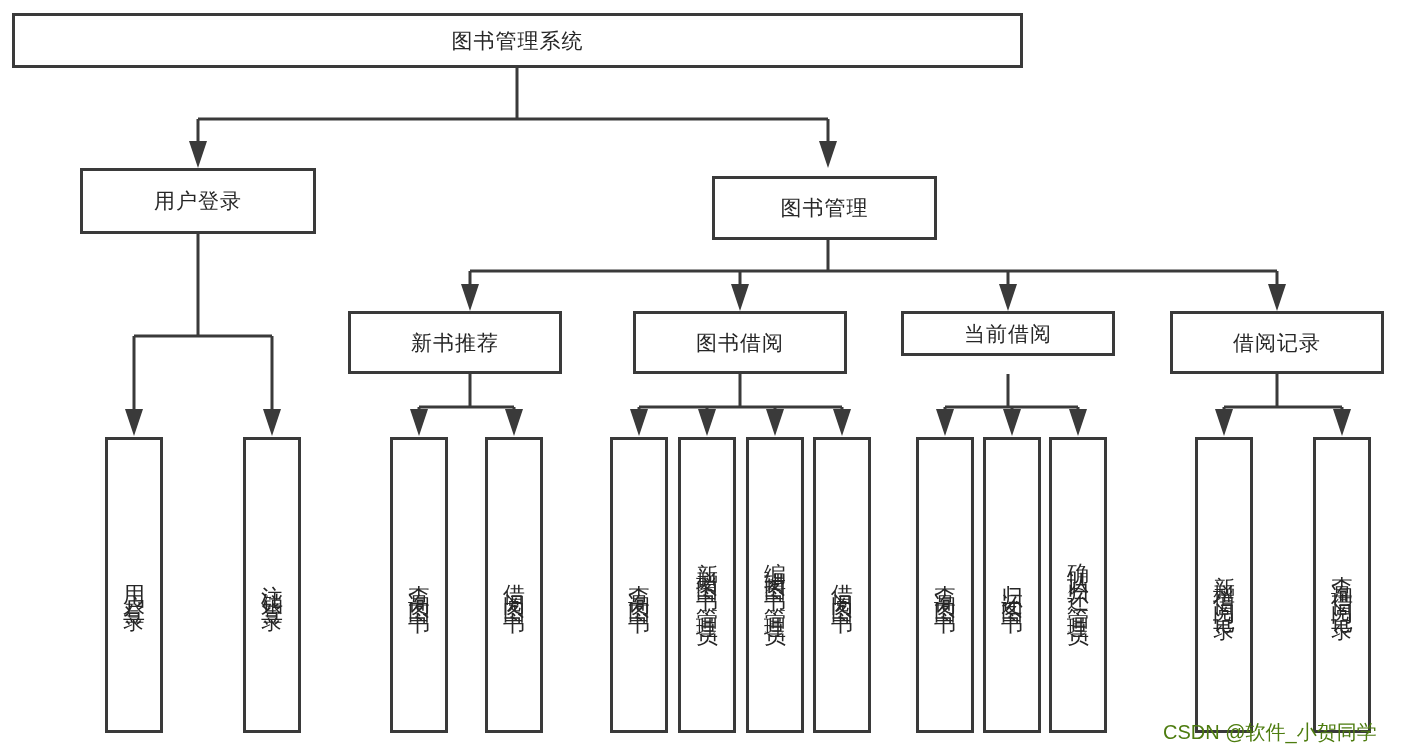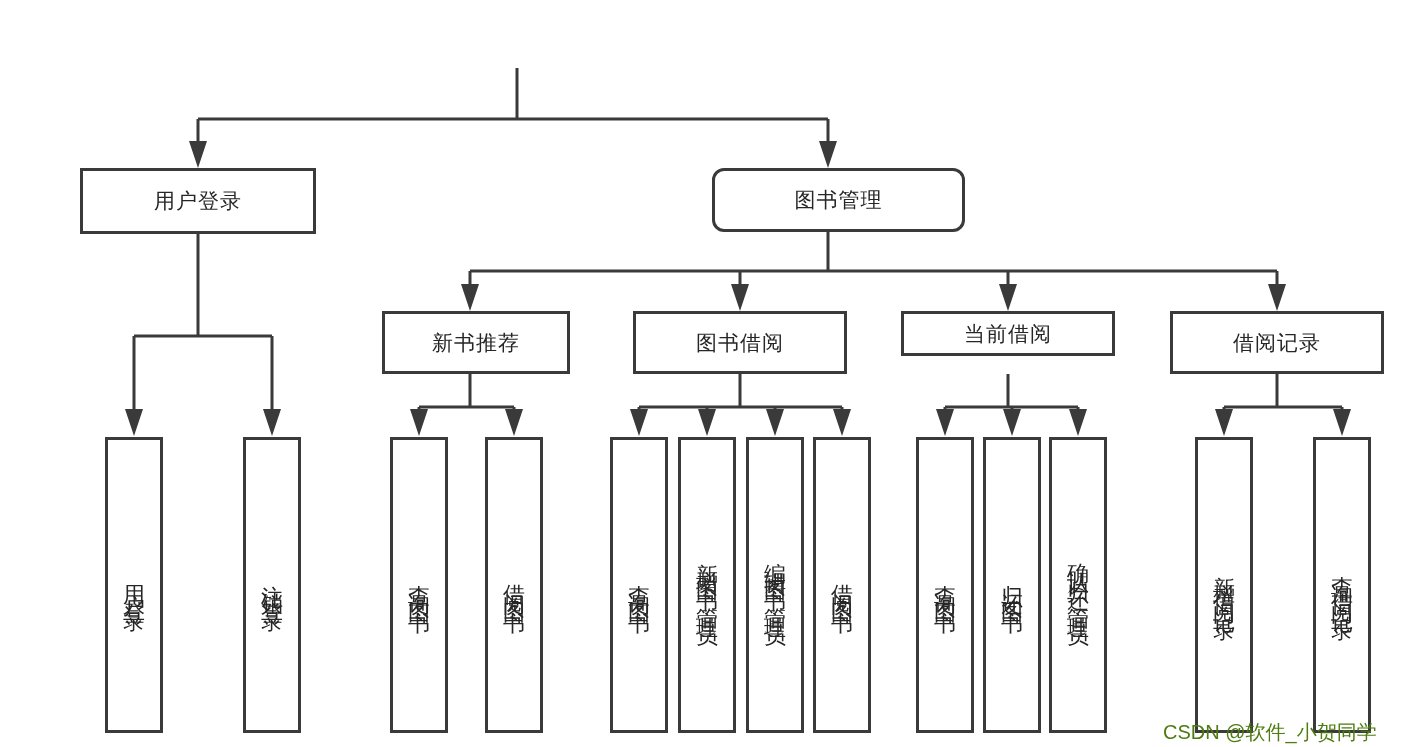--- a/index.html
+++ b/index.html
@@ -75,25 +75,26 @@
     <path fill="#3a3a3a" stroke="none" d="
       M198 168 l-9 -27 h18 z  M828 168 l-9 -27 h18 z
       M134 436 l-9 -27 h18 z  M272 436 l-9 -27 h18 z
       M470 311 l-9 -27 h18 z  M740 311 l-9 -27 h18 z  M1008 311 l-9 -27 h18 z  M1277 311 l-9 -27 h18 z
       M419 436 l-9 -27 h18 z  M514 436 l-9 -27 h18 z
       M639 436 l-9 -27 h18 z  M707 436 l-9 -27 h18 z  M775 436 l-9 -27 h18 z  M842 436 l-9 -27 h18 z
       M945 436 l-9 -27 h18 z  M1012 436 l-9 -27 h18 z  M1078 436 l-9 -27 h18 z
       M1224 436 l-9 -27 h18 z  M1342 436 l-9 -27 h18 z"></path>
   </svg>
 
+  <div class="box h" style="left:12px; top:13px; width:1011px; height:55px;">图书管理系统</div>
 
   <div class="box h" style="left:80px; top:168px; width:236px; height:66px;">用户登录</div>
-  <div class="box h" style="left:712px; top:168px; width:253px; height:64px;border-radius:12px;">图书管理</div>
+  <div class="box h" style="left:712px; top:176px; width:225px; height:64px;">图书管理</div>
 
-  <div class="box h" style="left:382px; top:311px; width:188px; height:63px;">新书推荐</div>
+  <div class="box h" style="left:348px; top:311px; width:214px; height:63px;">新书推荐</div>
   <div class="box h" style="left:633px; top:311px; width:214px; height:63px;text-align:right;">图书借阅</div>
   <div class="box h" style="left:901px; top:311px; width:214px; height:45px;">当前借阅</div>
   <div class="box h" style="left:1170px; top:311px; width:214px; height:63px;">借阅记录</div>
 
   <div class="box v" style="left:105px; top:437px; width:58px; height:296px;">用户登录</div>
   <div class="box v" style="left:243px; top:437px; width:58px; height:296px;">注销登录</div>
 
   <div class="box v" style="left:390px; top:437px; width:58px; height:296px;">查询图书</div>
   <div class="box v" style="left:485px; top:437px; width:58px; height:296px;">借阅图书</div>
 

